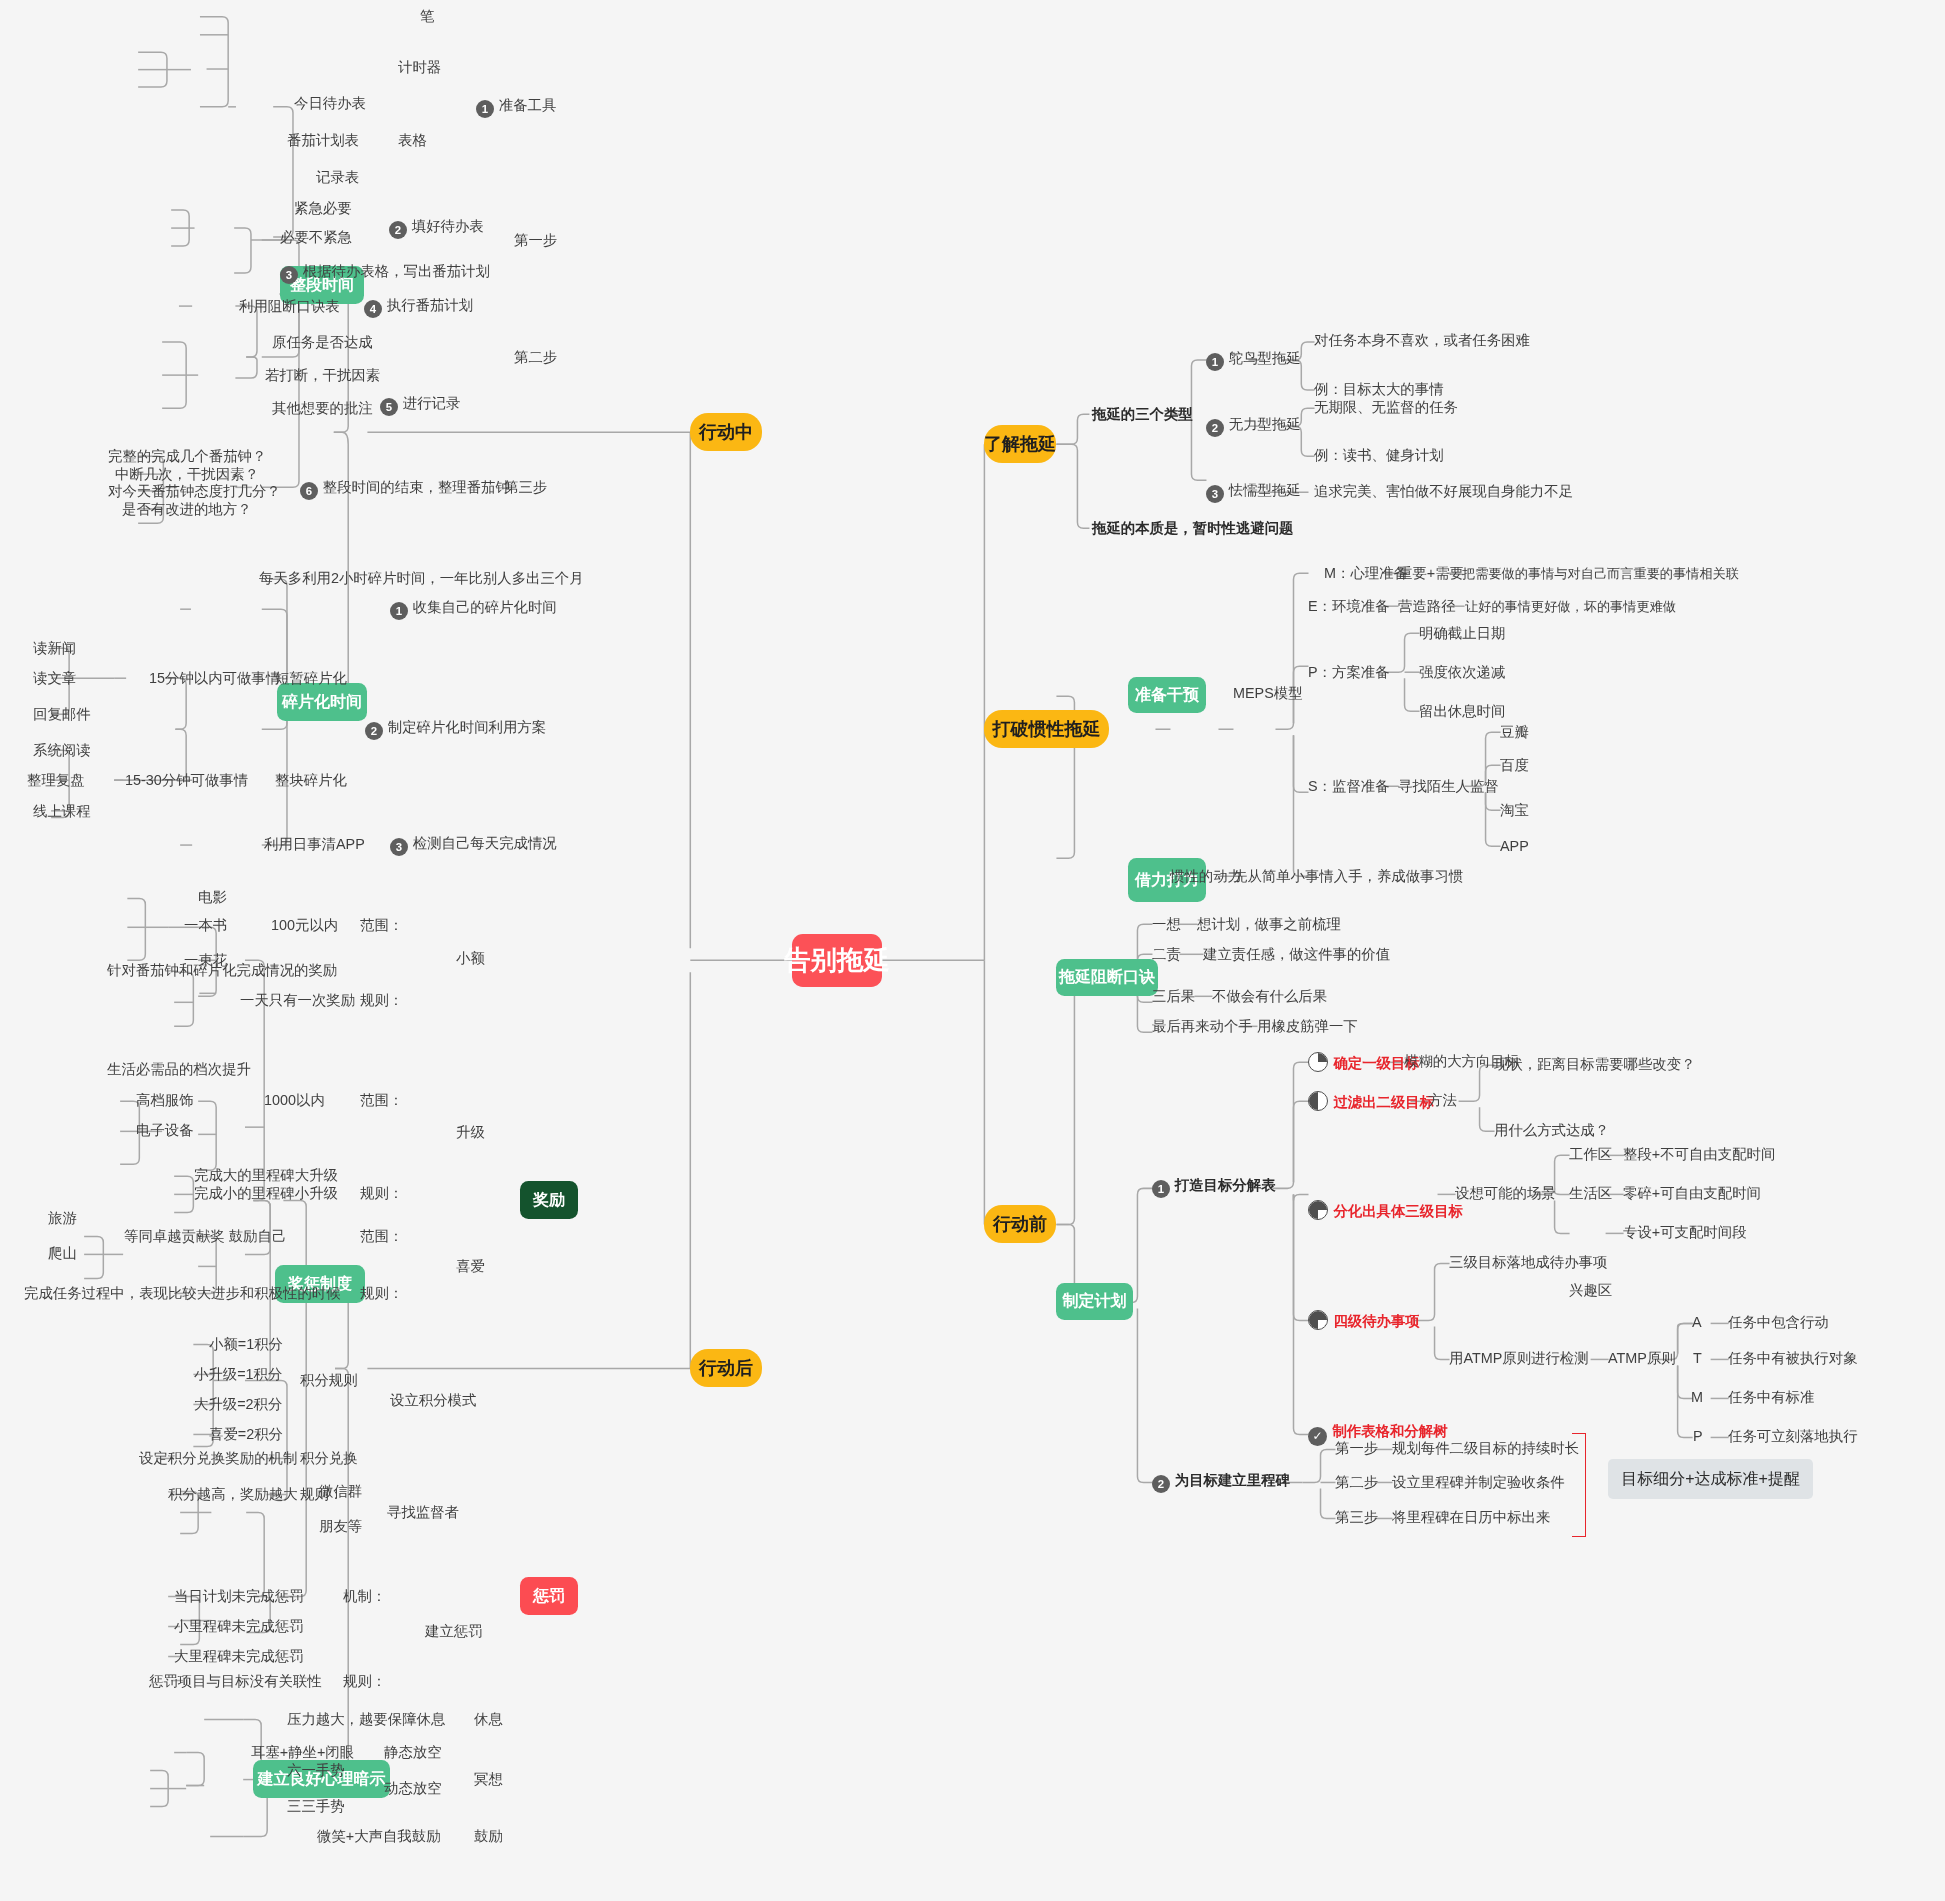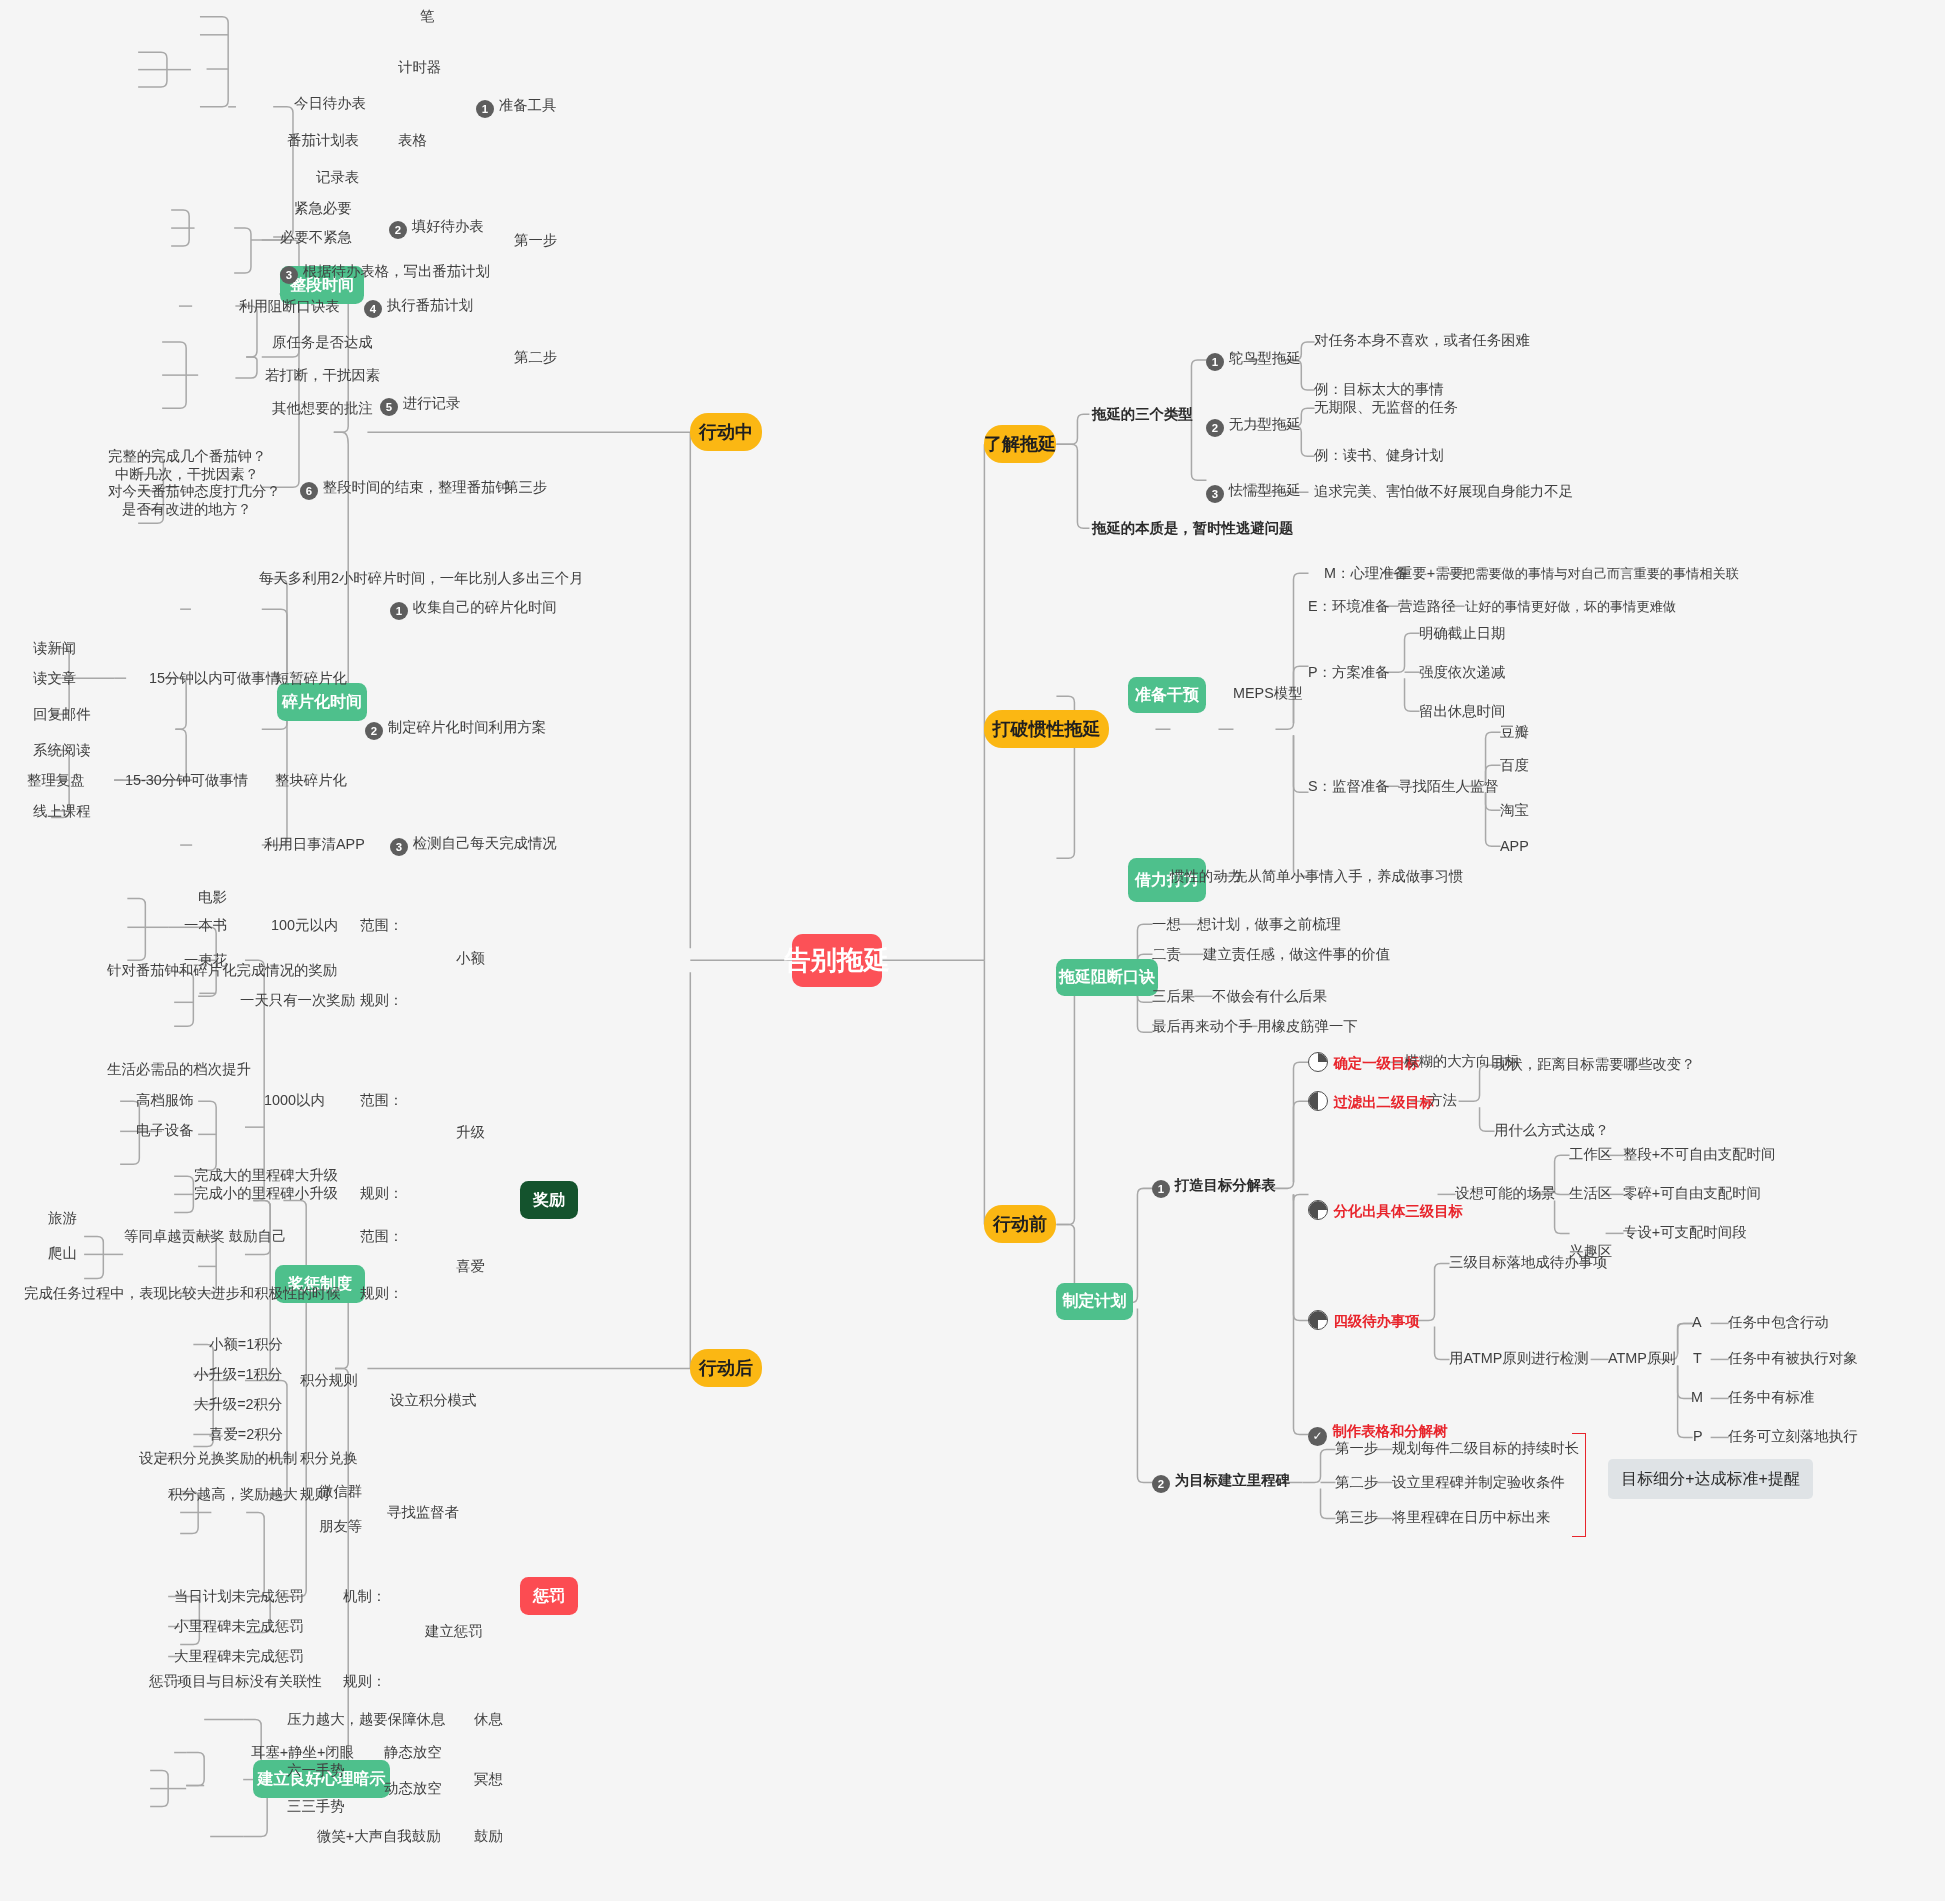--- a/index.html
+++ b/index.html
@@ -459,21 +459,21 @@
   <div class="node lbl" style="left:1428px;top:1093px;">方法</div>
   <div class="node lbl" style="left:1494px;top:1057px;">现状，距离目标需要哪些改变？</div>
   <div class="node lbl" style="left:1494px;top:1123px;">用什么方式达成？</div>
   <div class="node lbl red" style="left:1308px;top:1184px;margin-top:16px;">
     <span class="pie p60"><i></i><i class="extra"></i></span><span>分化出具体三级目标</span></div>
   <div class="node lbl" style="left:1455px;top:1186px;">设想可能的场景</div>
   <div class="node lbl" style="left:1569px;top:1147px;">工作区</div>
   <div class="node lbl" style="left:1623px;top:1147px;">整段+不可自由支配时间</div>
   <div class="node lbl" style="left:1569px;top:1186px;">生活区</div>
   <div class="node lbl" style="left:1623px;top:1186px;">零碎+可自由支配时间</div>
-  <div class="node lbl" style="left:1569px;top:1244px;">兴趣区</div>
+  <div class="node lbl" style="left:1569px;top:1283px;">兴趣区</div>
   <div class="node lbl" style="left:1623px;top:1225px;">专设+可支配时间段</div>
 
   <div class="node lbl red" style="left:1308px;top:1310px;">
     <span class="pie p75"><i></i><i class="cut"></i></span><span>四级待办事项</span></div>
   <div class="node lbl" style="left:1449px;top:1255px;">三级目标落地成待办事项</div>
   <div class="node lbl" style="left:1449px;top:1351px;">用ATMP原则进行检测</div>
   <div class="node lbl" style="left:1608px;top:1351px;">ATMP原则</div>
   <div class="node lbl" style="left:1692px;top:1315px;">A</div>
   <div class="node lbl" style="left:1728px;top:1315px;">任务中包含行动</div>
   <div class="node lbl" style="left:1693px;top:1351px;">T</div>

